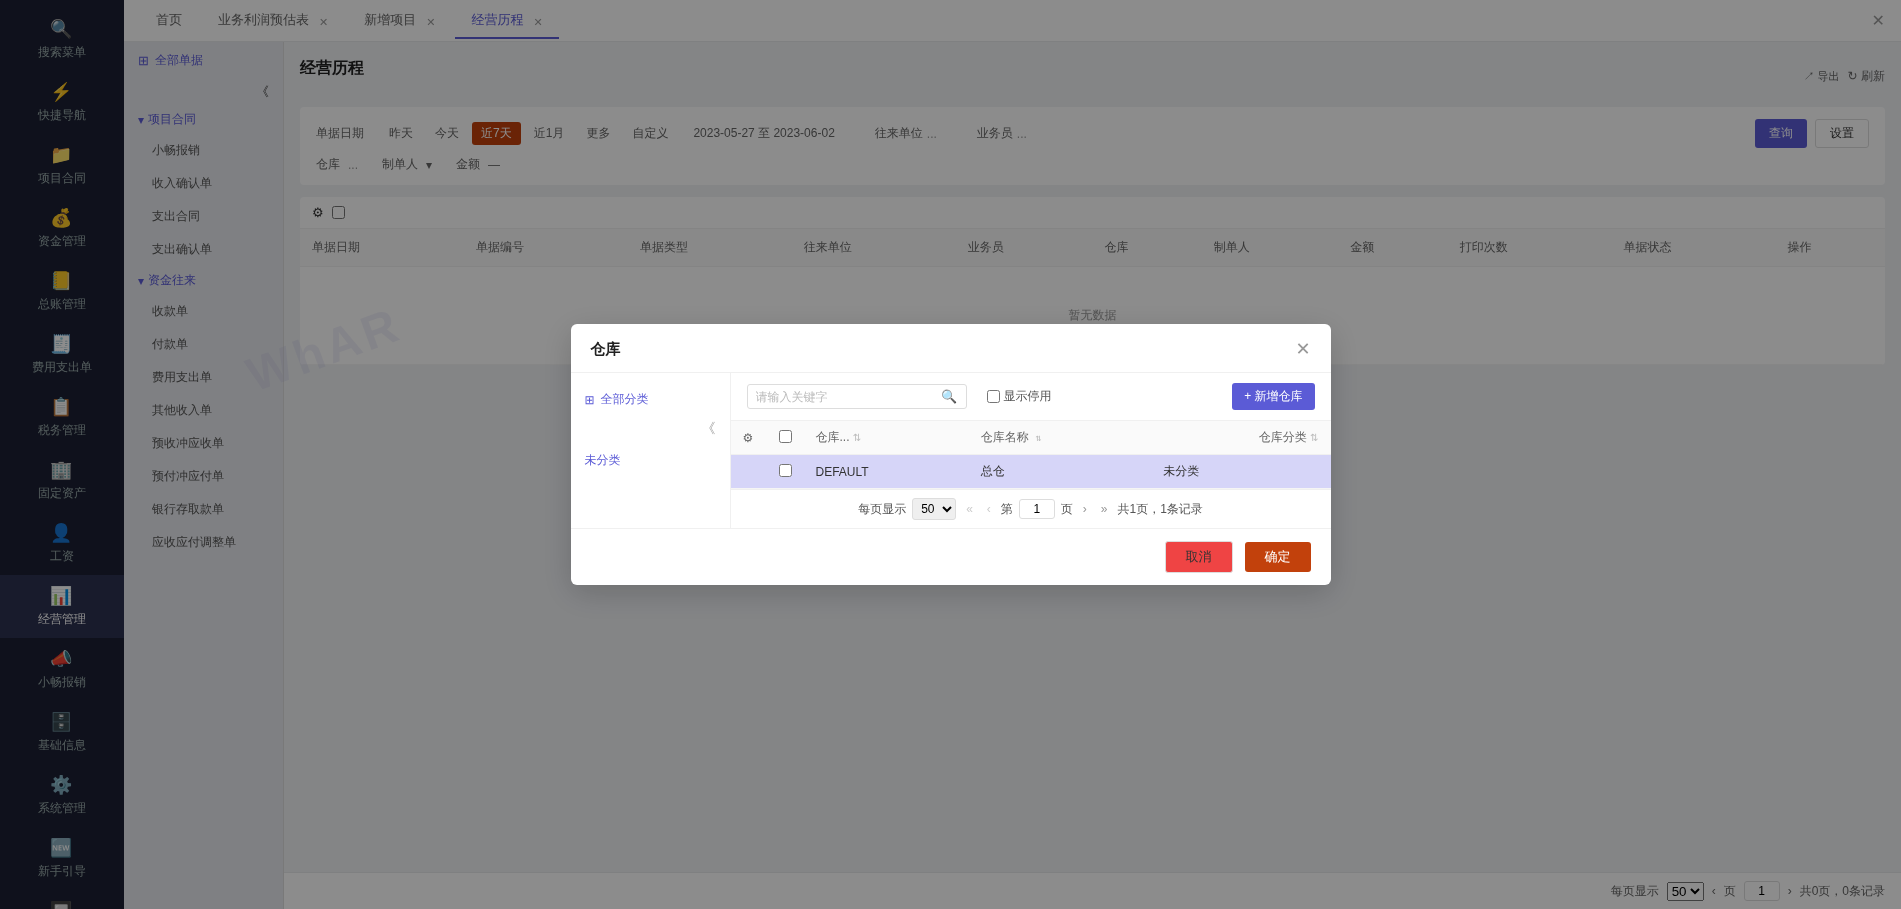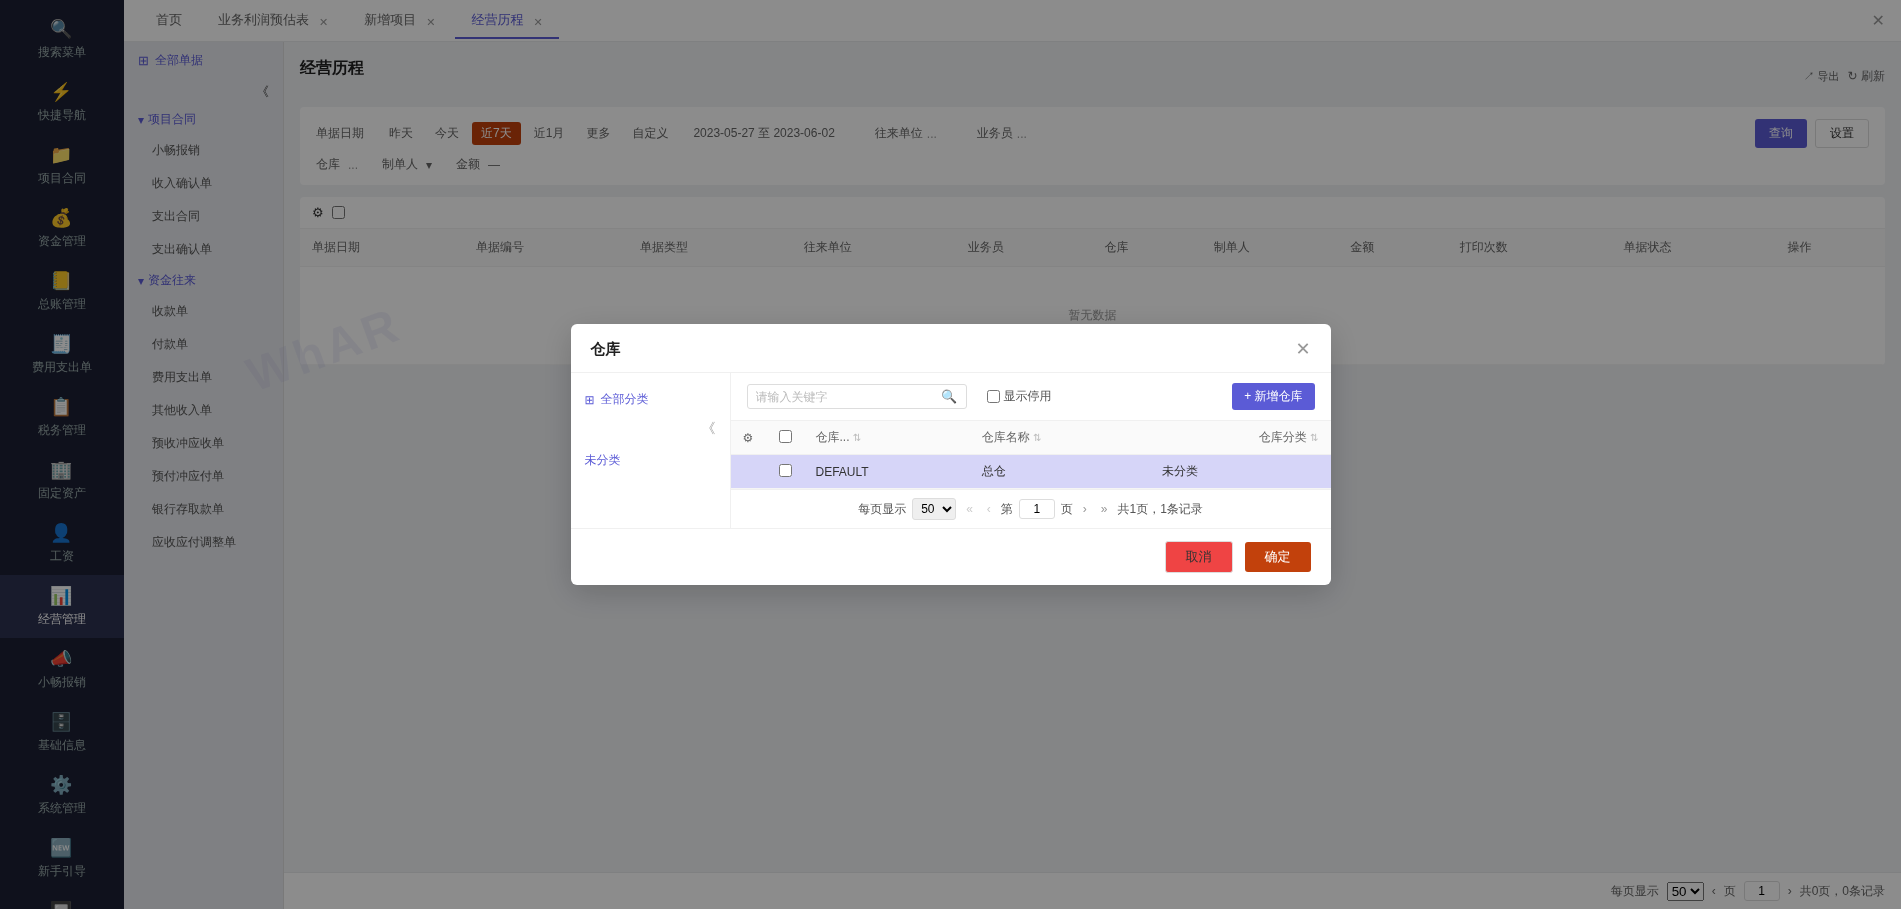--- a/index.html
+++ b/index.html
@@ -384,21 +384,21 @@
         <div class="modal-table-wrap">
           <table class="modal-table">
             <thead>
               <tr>
                 <th style="width:36px;">⚙</th>
                 <th style="width:36px;"><input type="checkbox" style=""></th>
                 <th style="cursor:pointer;">
                   <span>仓库...</span>
                   <span class="sort-icon">⇅</span>
                 </th>
-                <th style="cursor:pointer;">
+                <th style="cursor:pointer;font-family:Liberation Mono, monospace;">
                   <span>仓库名称</span>
                   <span class="sort-icon">⇅</span>
                 </th>
                 <th style="cursor:pointer;text-align:right;">
                   <span>仓库分类</span>
                   <span class="sort-icon">⇅</span>
                 </th>
               </tr>
             </thead>
             <tbody>

